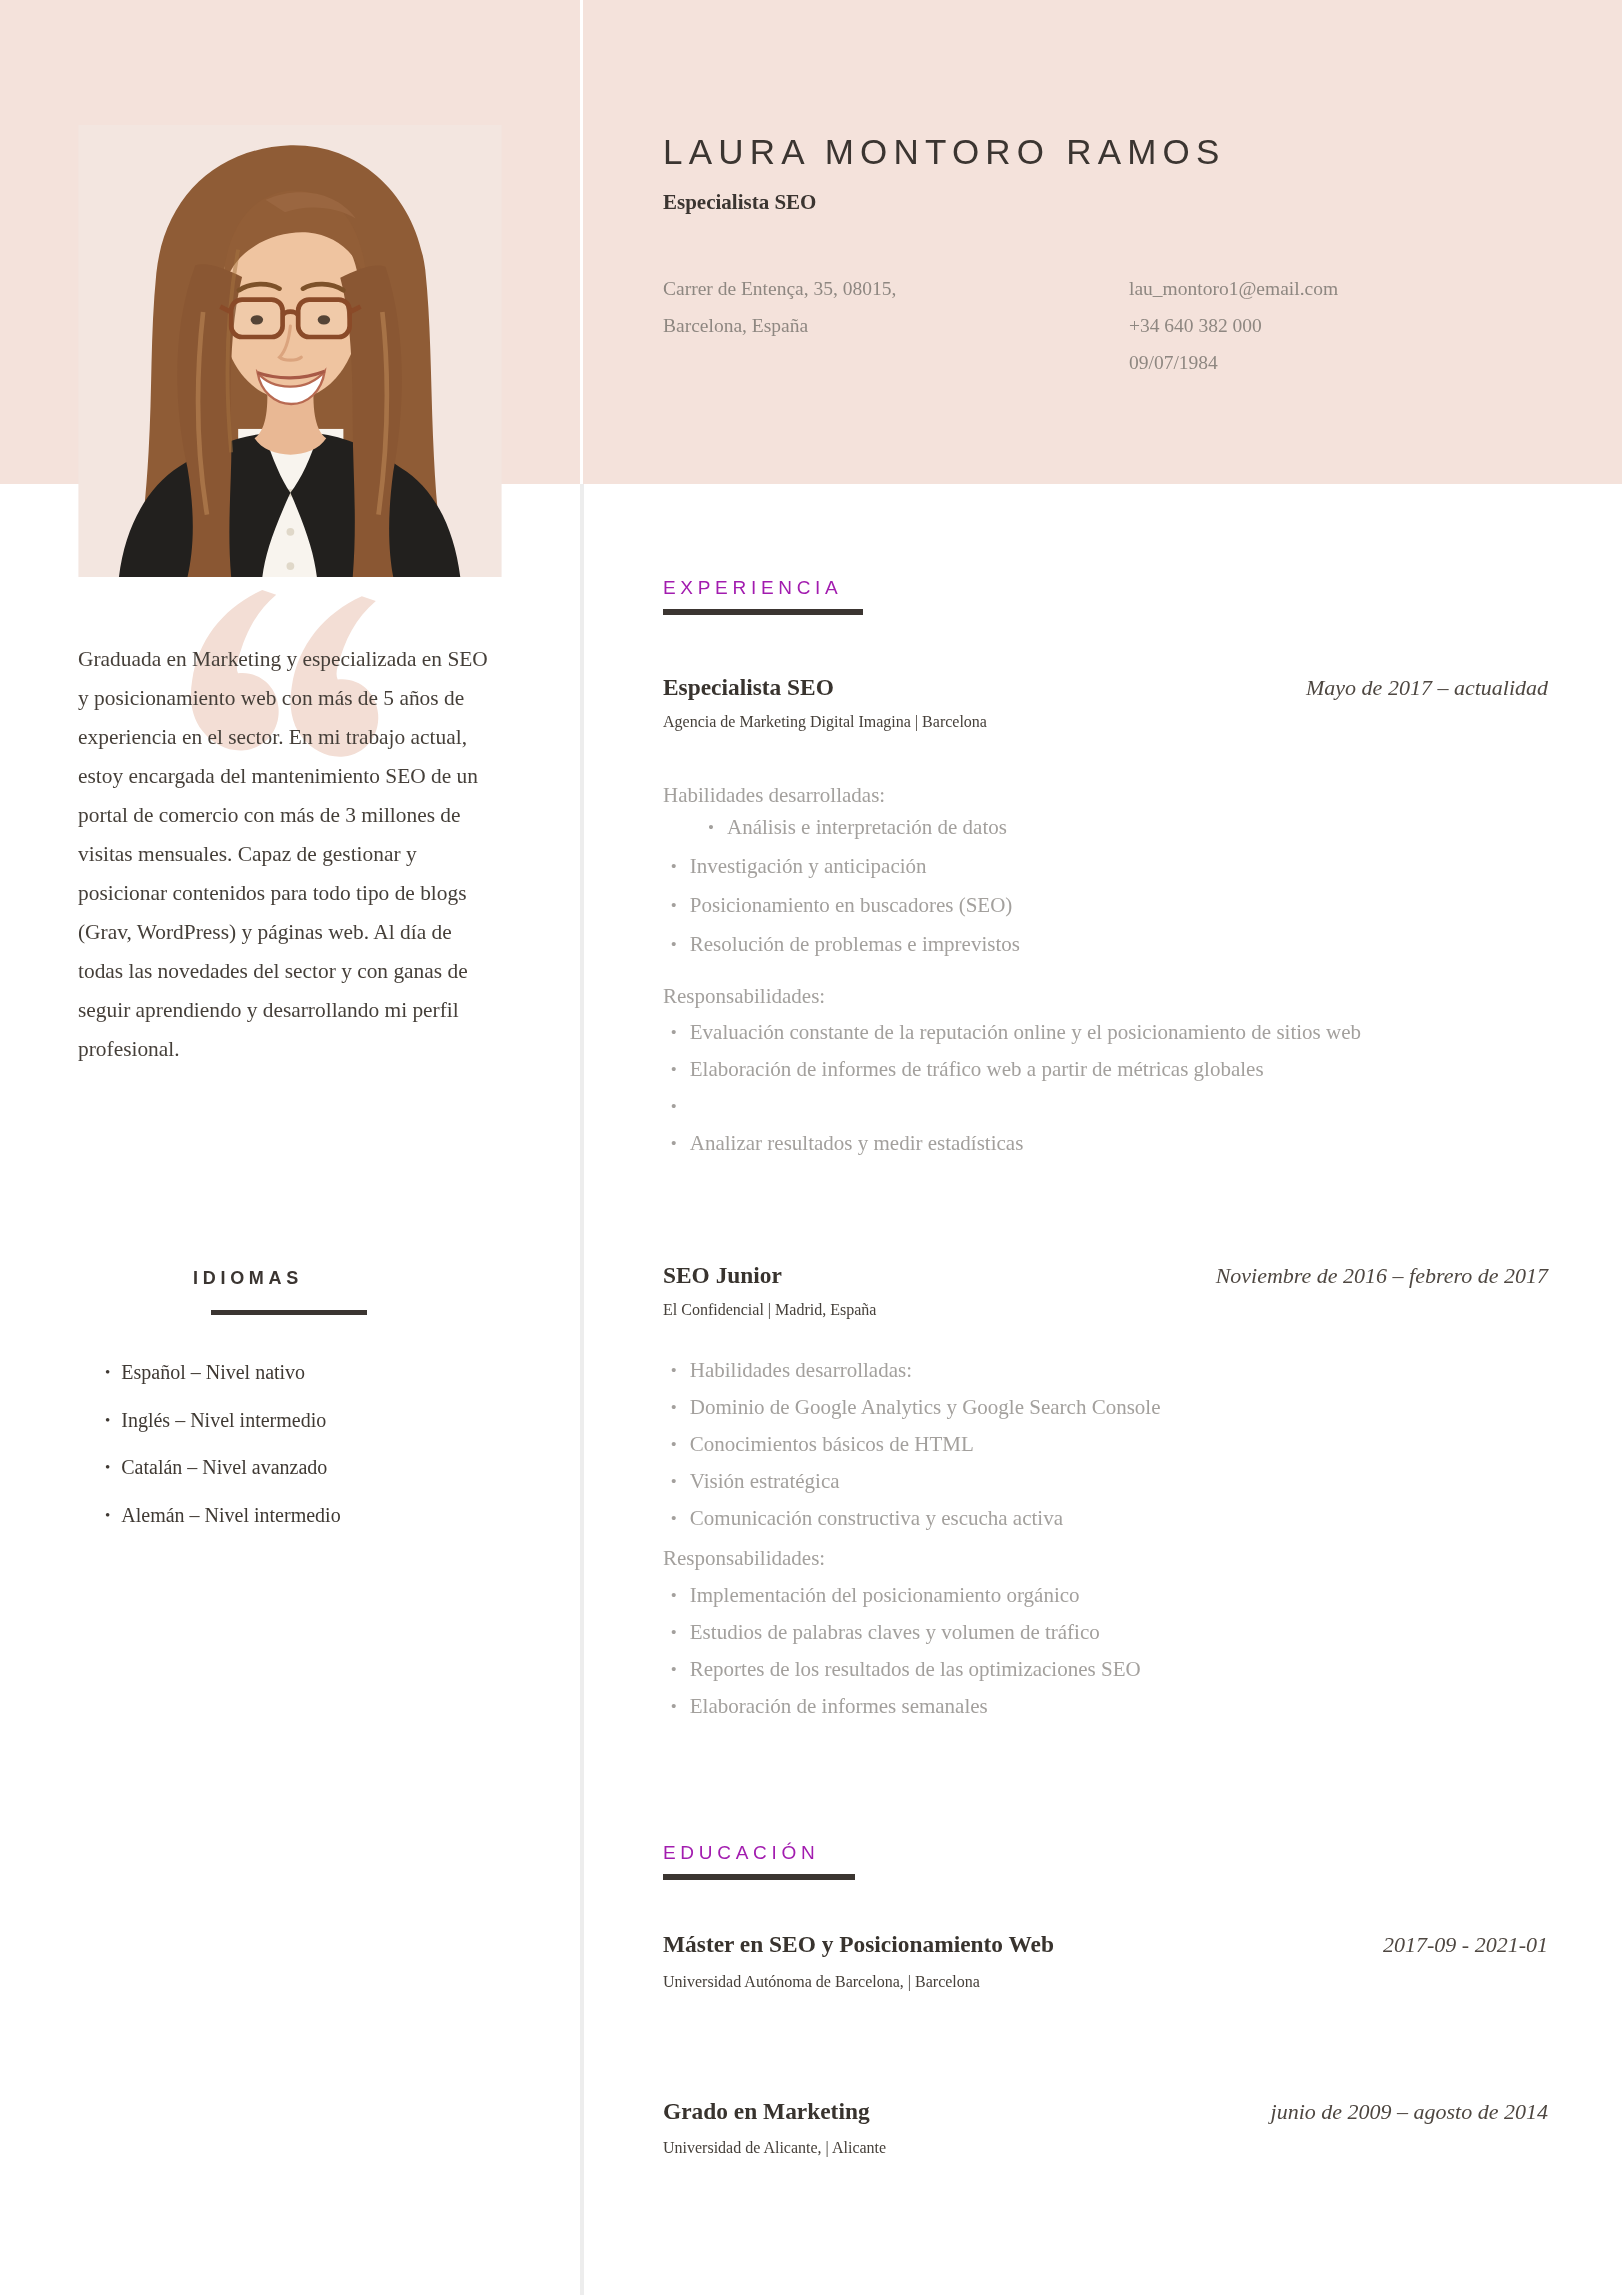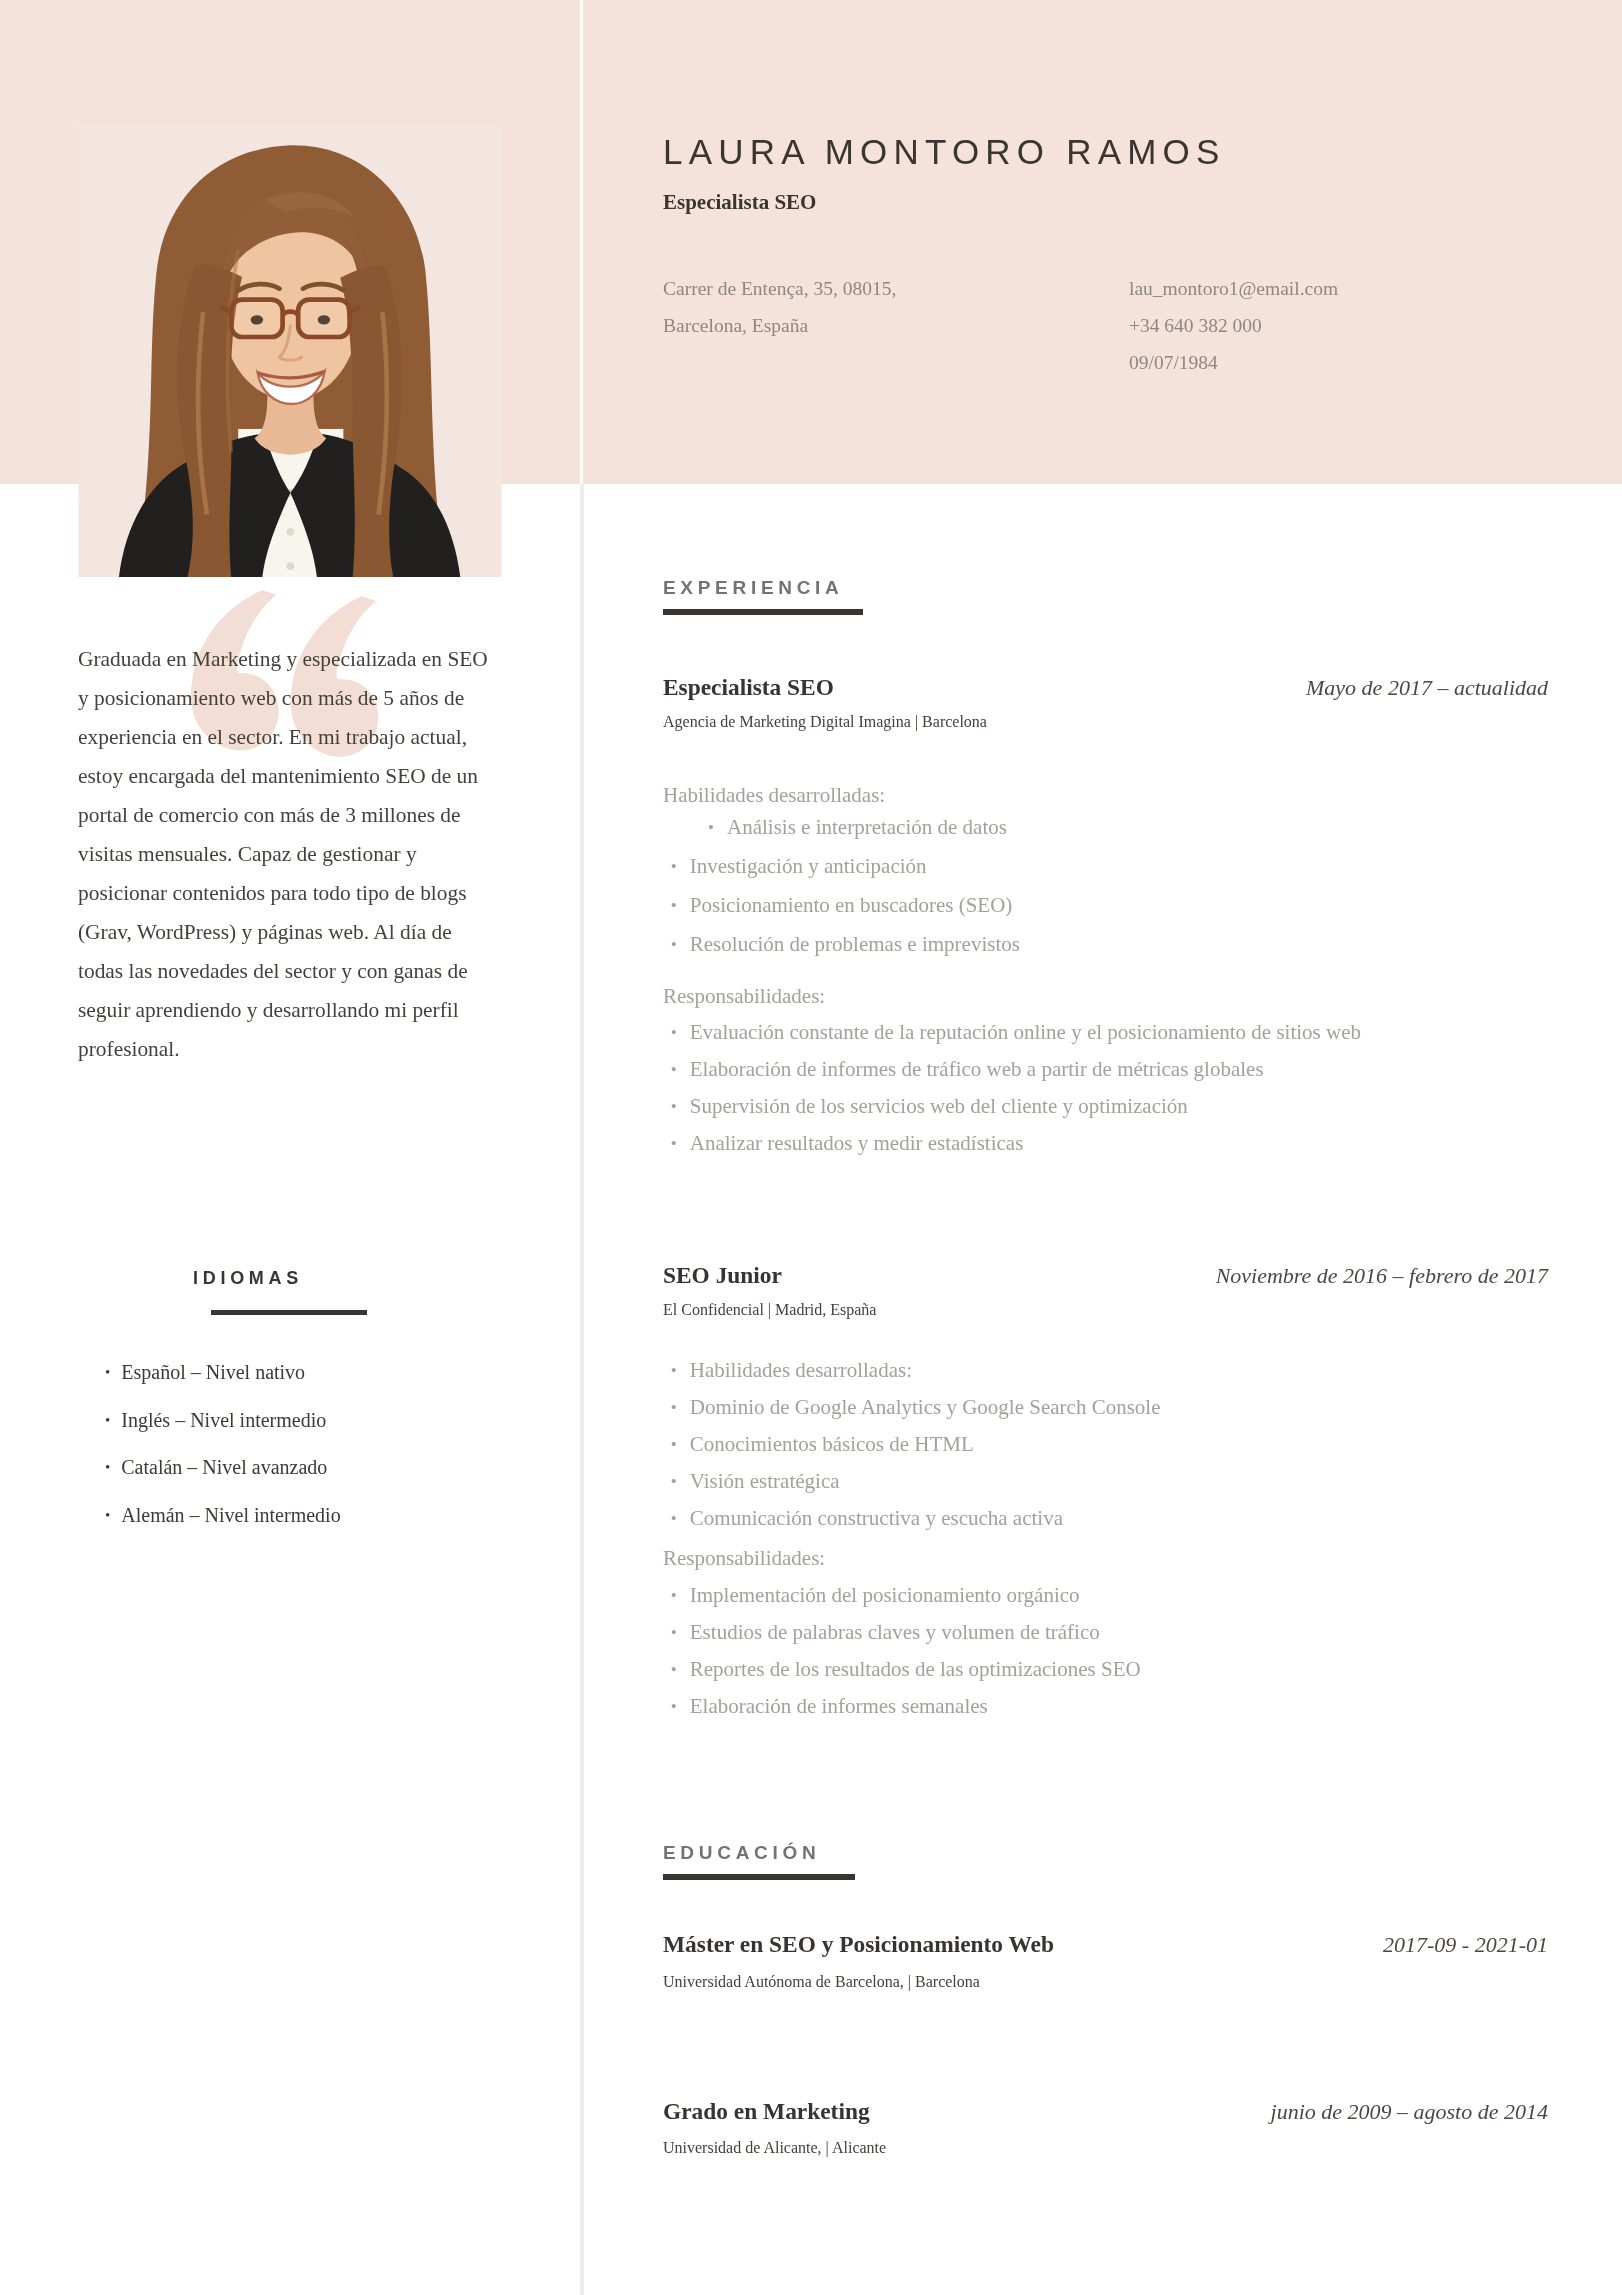--- a/index.html
+++ b/index.html
@@ -28,22 +28,22 @@
   .profile-par{left:78px;top:640px;width:421px;font-size:21.4px;line-height:39px;color:#453f39;}
   .idiomas-h{left:0;top:1268px;width:496px;text-align:center;
              font-family:"Liberation Sans",sans-serif;font-weight:700;font-size:18px;
              letter-spacing:4.7px;color:#3b3531;}
   .idiomas-u{left:211px;top:1310px;width:156px;height:4.7px;background:#3b3531;}
   .langs{left:105px;top:1359px;width:437px;font-size:20px;color:#3f3933;}
   .lang-item{margin-bottom:19.5px;line-height:26px;}
   .lang-item::before{content:"\2022";font-size:15px;color:#3f3933;margin-right:11px;position:relative;top:-1.6px;}
 
   
-  .sec-h{font-family:"Liberation Sans",sans-serif;font-weight:700;font-size:19px;
-         letter-spacing:4.7px;color:#737373;}
+  .sec-h{font-family:"Liberation Sans",sans-serif;font-weight:400;font-size:19px;
+         letter-spacing:4.7px;color:#a21caf;}
   .sec-u{height:5.5px;background:#3b3531;}
 
   
   .rowflex{display:flex;justify-content:space-between;align-items:baseline;width:885px;}
   .jtitle{font-weight:700;font-size:23.4px;color:#38332e;}
   .jdate{font-style:italic;font-size:22px;color:#4e4741;}
   .jco{font-size:16px;color:#46403a;}
   .glabel{font-size:21px;color:#a3a09d;}
   .blist{color:#a3a09d;font-size:21px;}
   .b-row{display:flex;align-items:flex-start;line-height:37px;}
@@ -174,21 +174,20 @@
     <div class="b-row">
         <span class="dot">•</span>
         <span class="b-text">Evaluación constante de la reputación online y el posicionamiento de sitios web</span>
       </div>
     <div class="b-row">
         <span class="dot">•</span>
         <span class="b-text">Elaboración de informes de tráfico web a partir de métricas globales</span>
       </div>
     <div class="b-row">
         <span class="dot">•</span>
-        <span class="b-text">Supervisión de los servicios web del cliente y optimización</span>
       </div>
     <div class="b-row">
         <span class="dot">•</span>
         <span class="b-text">Analizar resultados y medir estadísticas</span>
       </div>
   </div>
 
   <div class="abs rowflex" style="left:663px;top:1262px;">
     <span class="jtitle">SEO Junior</span>
     <span class="jdate">Noviembre de 2016 – febrero de 2017</span>

